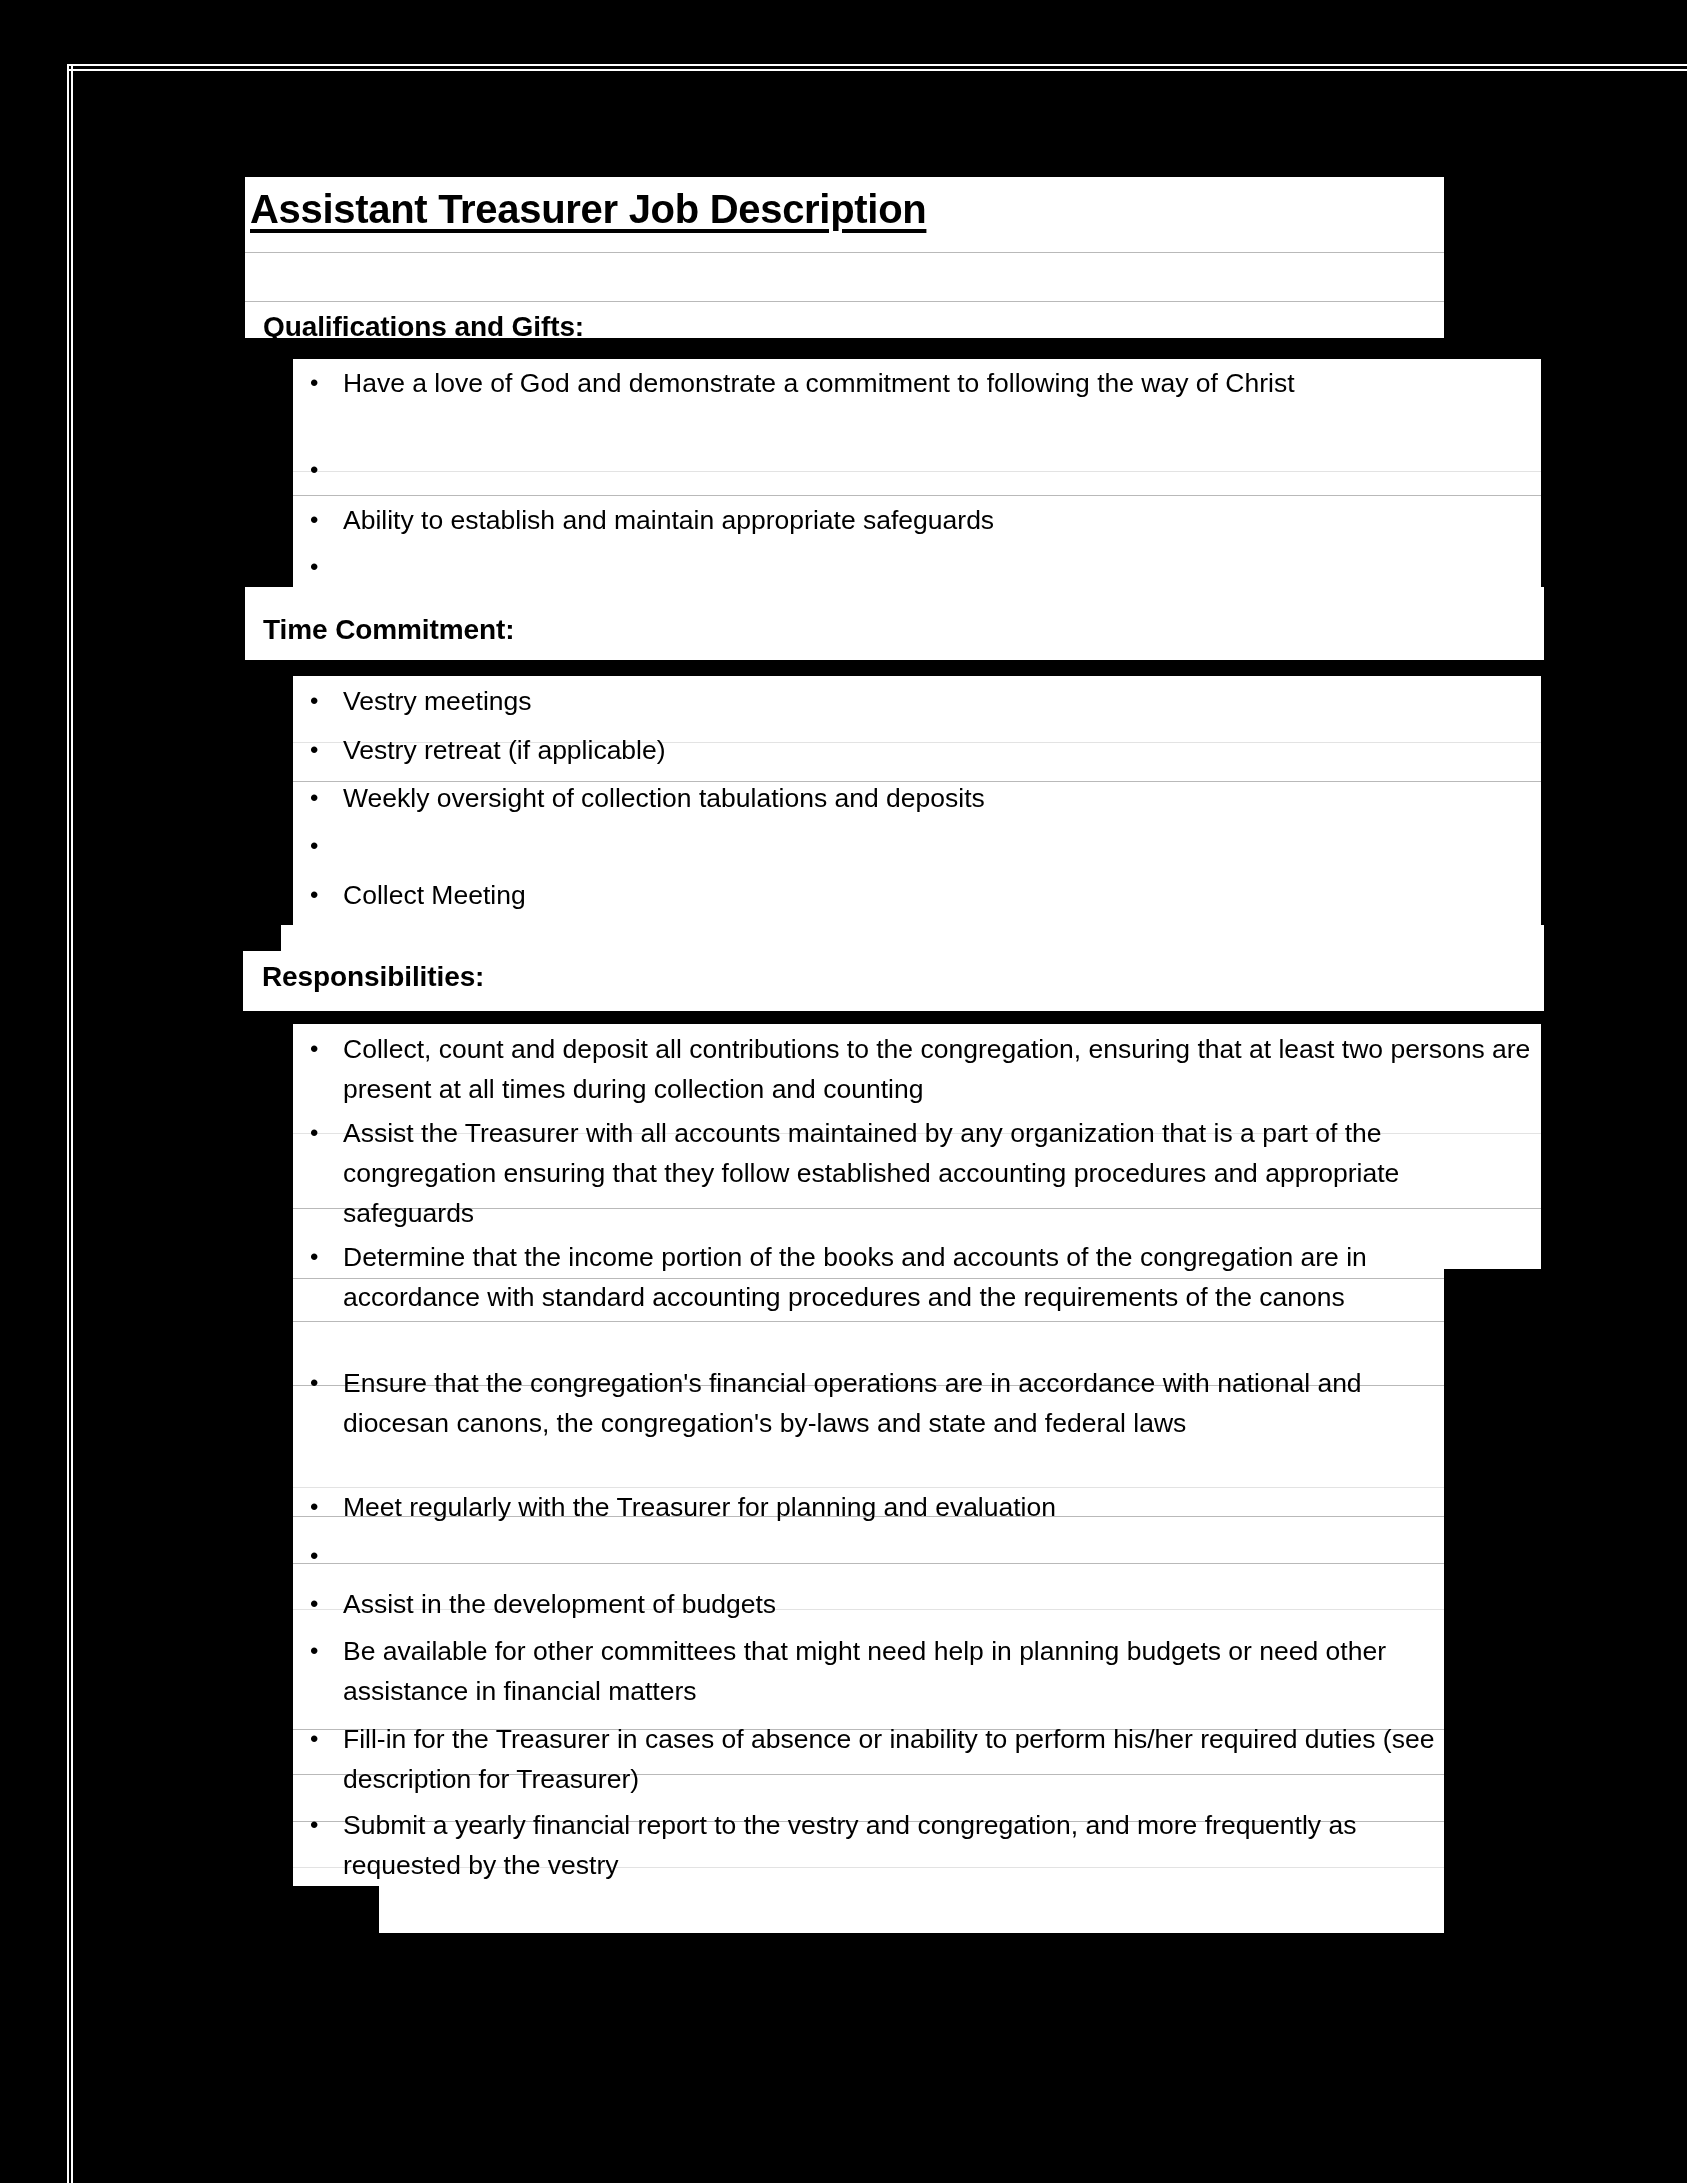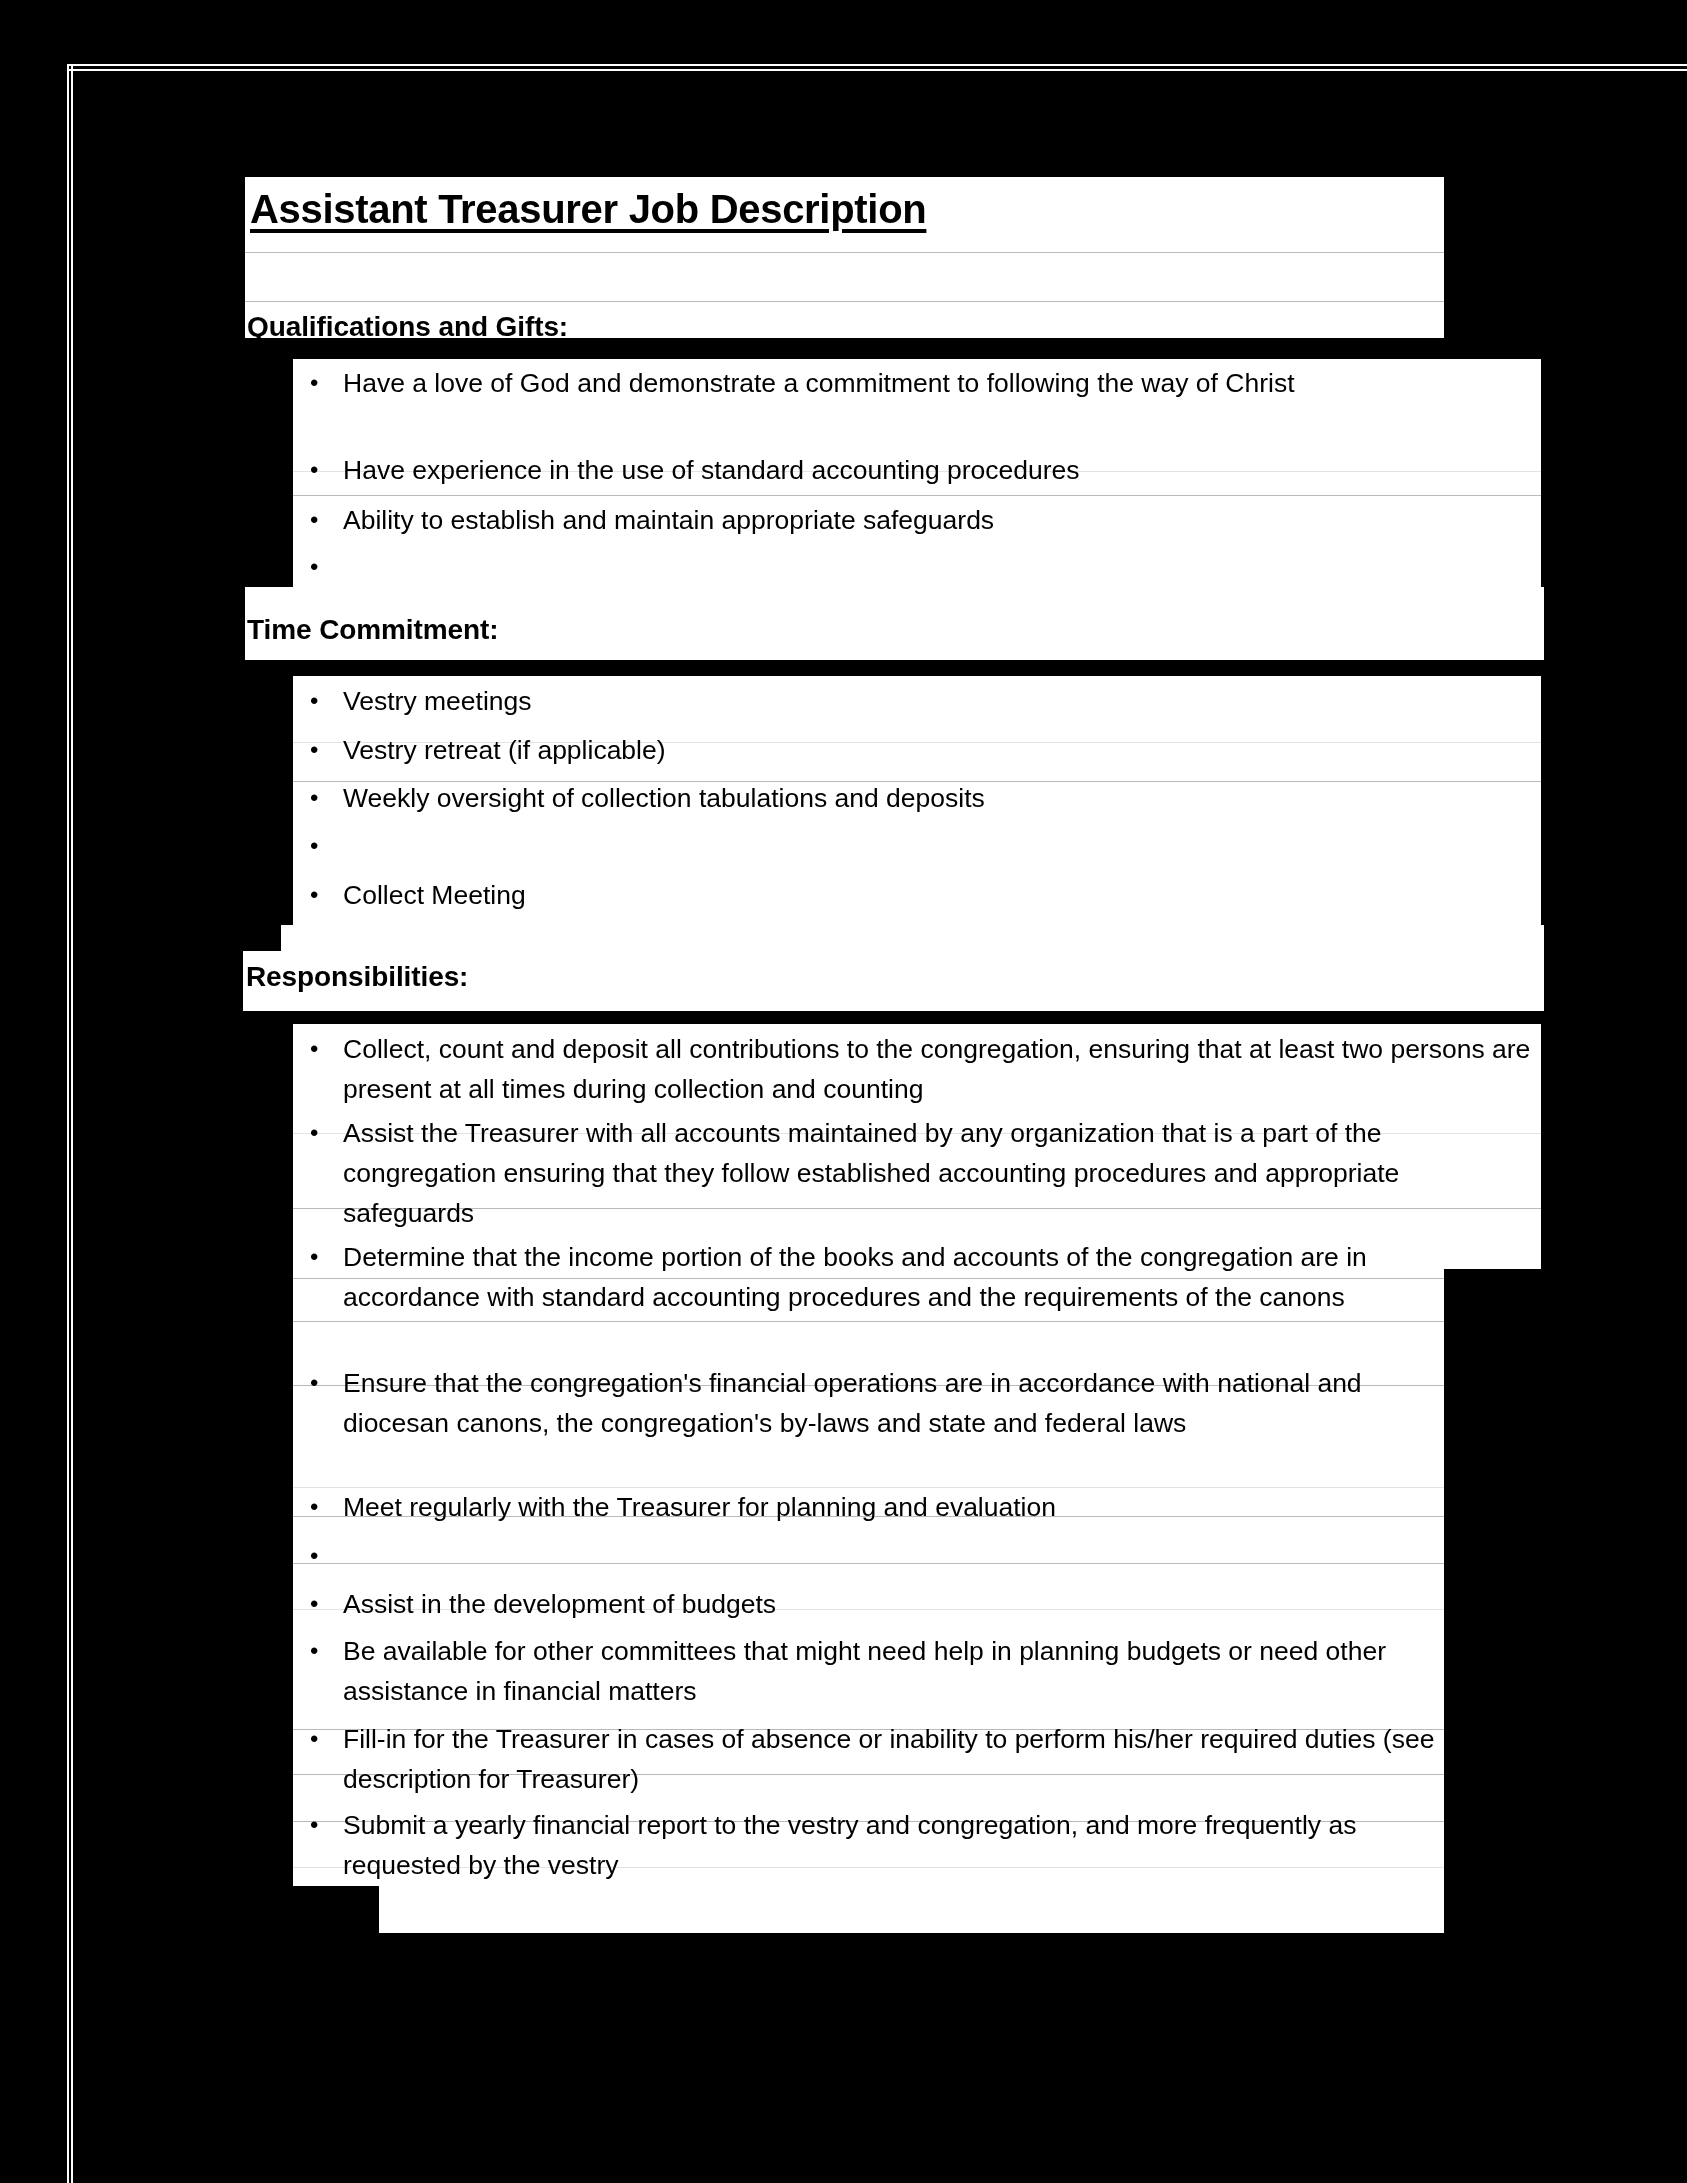--- a/index.html
+++ b/index.html
@@ -70,20 +70,21 @@
     white-space: nowrap;
   }
 
   .section-heading {
     position: absolute;
     font-size: 28px;
     font-weight: bold;
     color: #000000;
     white-space: nowrap;
     letter-spacing: -0.1px;
+    margin-left: 16px;
   }
 
   .bullet-row {
     position: absolute;
     display: flex;
     align-items: flex-start;
     color: #000000;
     font-size: 26.5px;
     line-height: 40px;
   }
@@ -164,21 +165,20 @@
 
     <div class="section-heading" style="left:247px; top:311px;">Qualifications and Gifts:</div>
 
     <div class="bullet-row" style="left:293px; top:363px; width:1244px;">
       <span class="bullet-dot">•</span>
       <span class="bullet-text">Have a love of God and demonstrate a commitment to following the way of Christ</span>
     </div>
 
     <div class="bullet-row" style="left:293px; top:450px; width:1244px;">
       <span class="bullet-dot">•</span>
-      <span class="bullet-text">Have experience in the use of standard accounting procedures</span>
     </div>
 
     <div class="bullet-row" style="left:293px; top:500px; width:1244px;">
       <span class="bullet-dot">•</span>
       <span class="bullet-text">Ability to establish and maintain appropriate safeguards</span>
     </div>
 
     <div class="bullet-row" style="left:293px; top:547px; width:1244px;">
       <span class="bullet-dot">•</span>
     </div>

